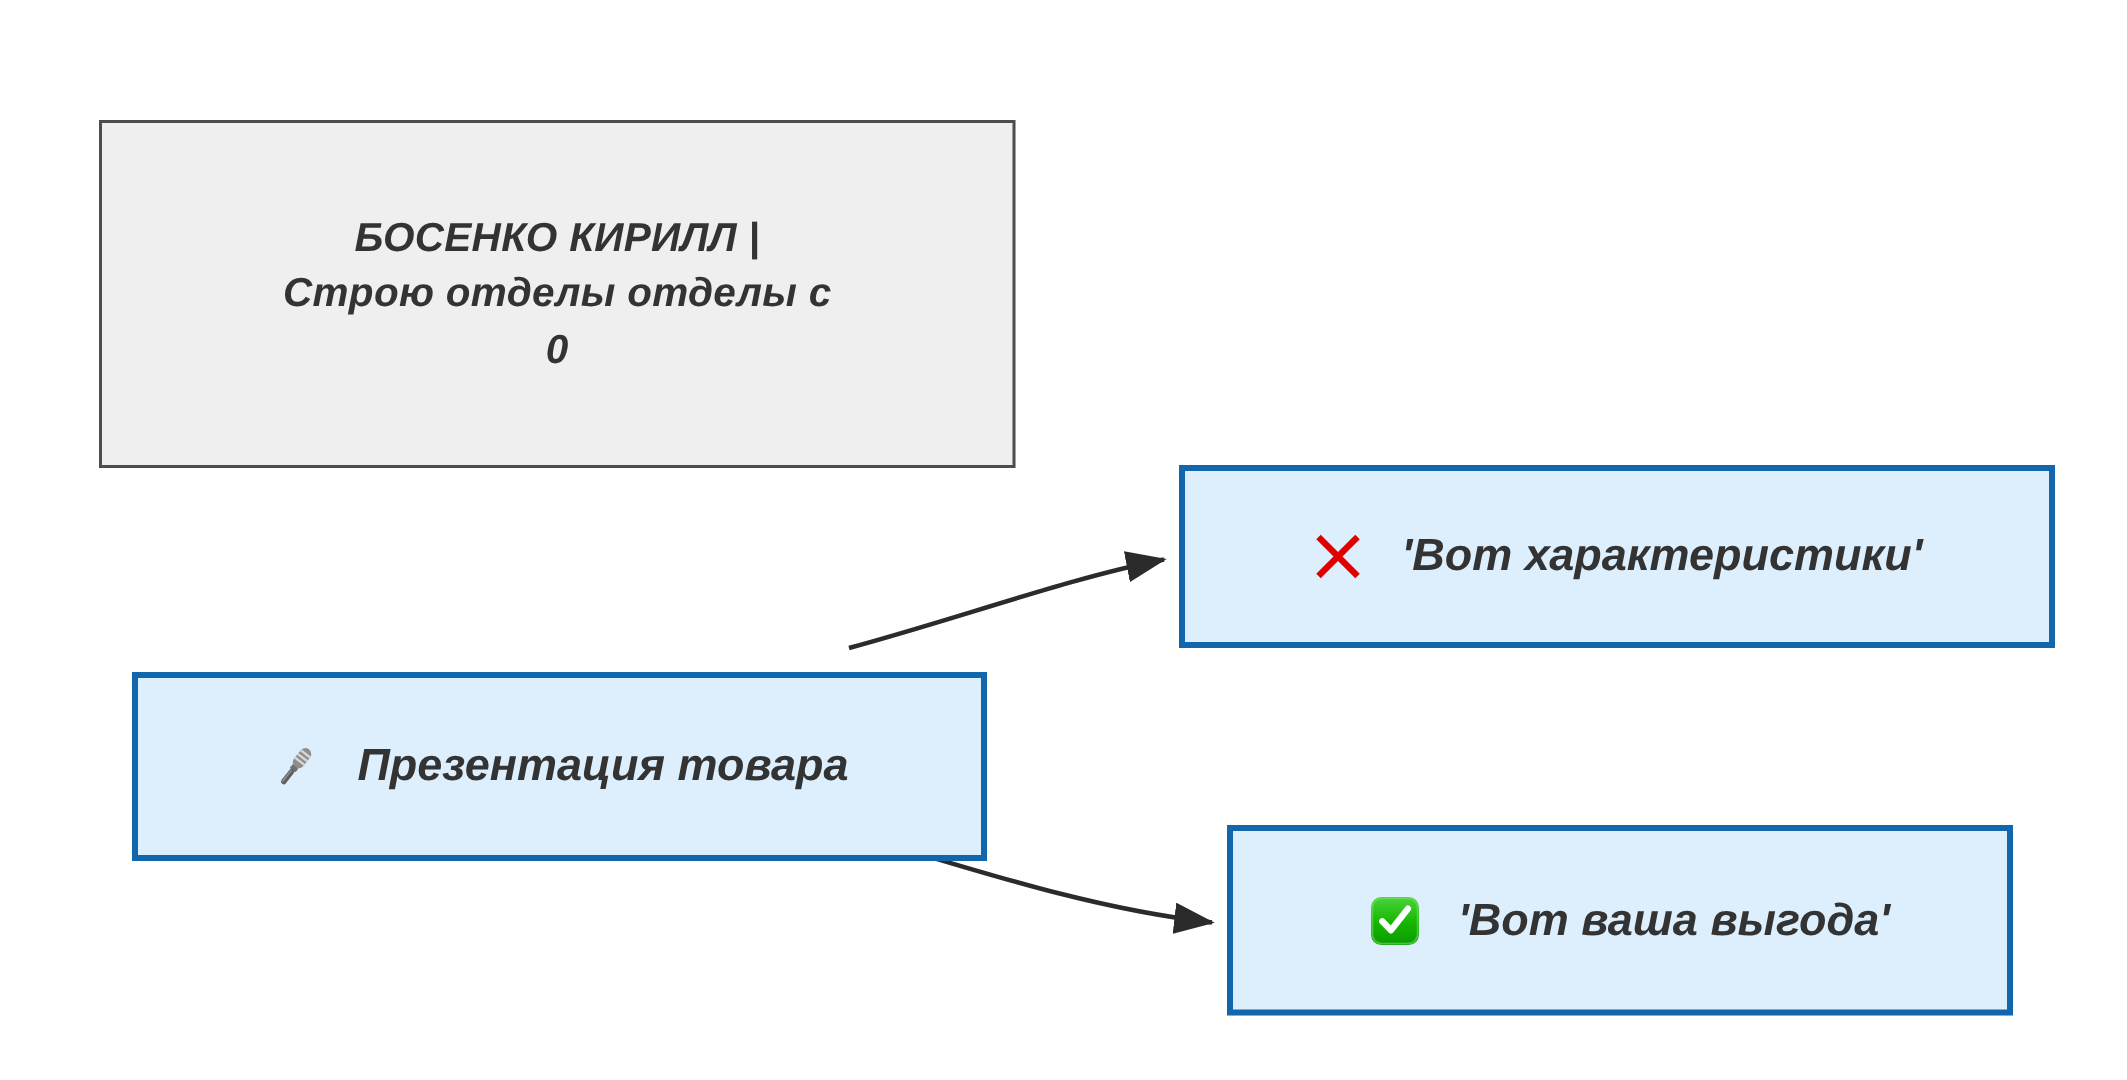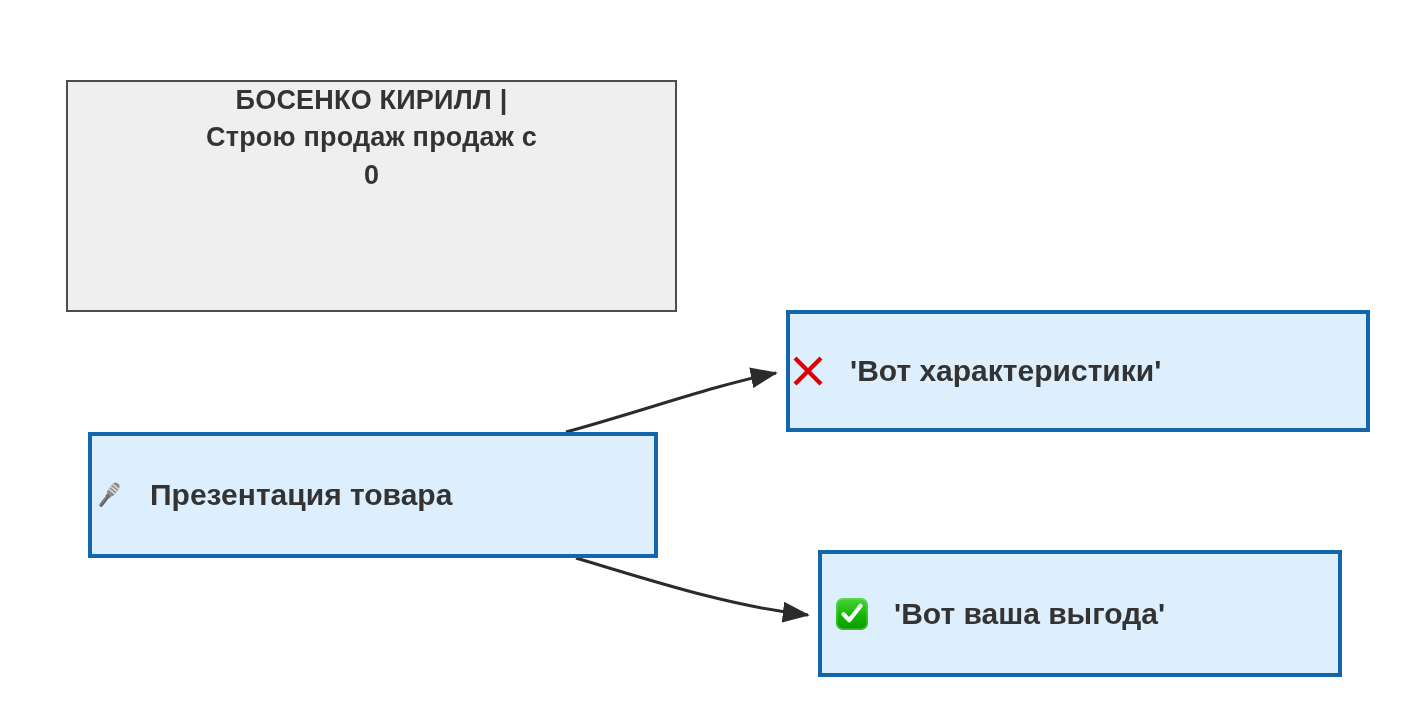--- a/index.html
+++ b/index.html
@@ -28,22 +28,23 @@
     height: 720px;
     pointer-events: none;
   }
 
   
   .node {
     position: absolute;
     box-sizing: border-box;
     display: flex;
     align-items: center;
-    justify-content: flex-start;
+    justify-content: center;
     text-align: center;
+    font-style: italic;
   }
 
   
   .node-header {
     background: #efefef;
     border: 2px solid #4d4d4d;
     flex-direction: column;
     line-height: 1.38;
   }
   .node-header .hdr-line {
@@ -93,25 +94,25 @@
       </marker>
     </defs>
 
     <path d="M 566,432 C 640,412 714,385 776,373" fill="none" stroke="#2b2b2b" stroke-width="3" marker-end="url(#arrowhead)"></path>
 
     <path d="M 576,558 C 650,580 728,606 808,615" fill="none" stroke="#2b2b2b" stroke-width="3" marker-end="url(#arrowhead)"></path>
   </svg>
 
   <div class="node node-header" style="left:66px; top:80px; width:611px; height:232px;">
     <span class="hdr-line">БОСЕНКО КИРИЛЛ |</span>
-    <span class="hdr-line">Строю продаж продаж с</span>
+    <span class="hdr-line">Строю отделы отделы с</span>
     <span class="hdr-line">0</span>
   </div>
 
-  <div class="node node-blue" style="left:88px; top:432px; width:570px; height:126px;">
+  <div class="node node-blue" style="left:88px; top:448px; width:570px; height:126px;">
     <span class="node-label">
       <span class="emoji">
         <svg width="34" height="34" viewBox="0 0 34 34" xmlns="http://www.w3.org/2000/svg">
           <g transform="rotate(38 17 17)">
             <rect x="13" y="2.5" width="8" height="15" rx="4" fill="#8d8d8d"></rect>
             <rect x="13" y="5.5" width="8" height="1.6" fill="#d8d8d8"></rect>
             <rect x="13" y="8.6" width="8" height="1.6" fill="#d8d8d8"></rect>
             <rect x="13" y="11.7" width="8" height="1.6" fill="#d8d8d8"></rect>
             <rect x="14.6" y="17" width="4.8" height="3" fill="#707070"></rect>
             <rect x="15.2" y="19.5" width="3.6" height="12" rx="1.6" fill="#5e5e5e"></rect>

